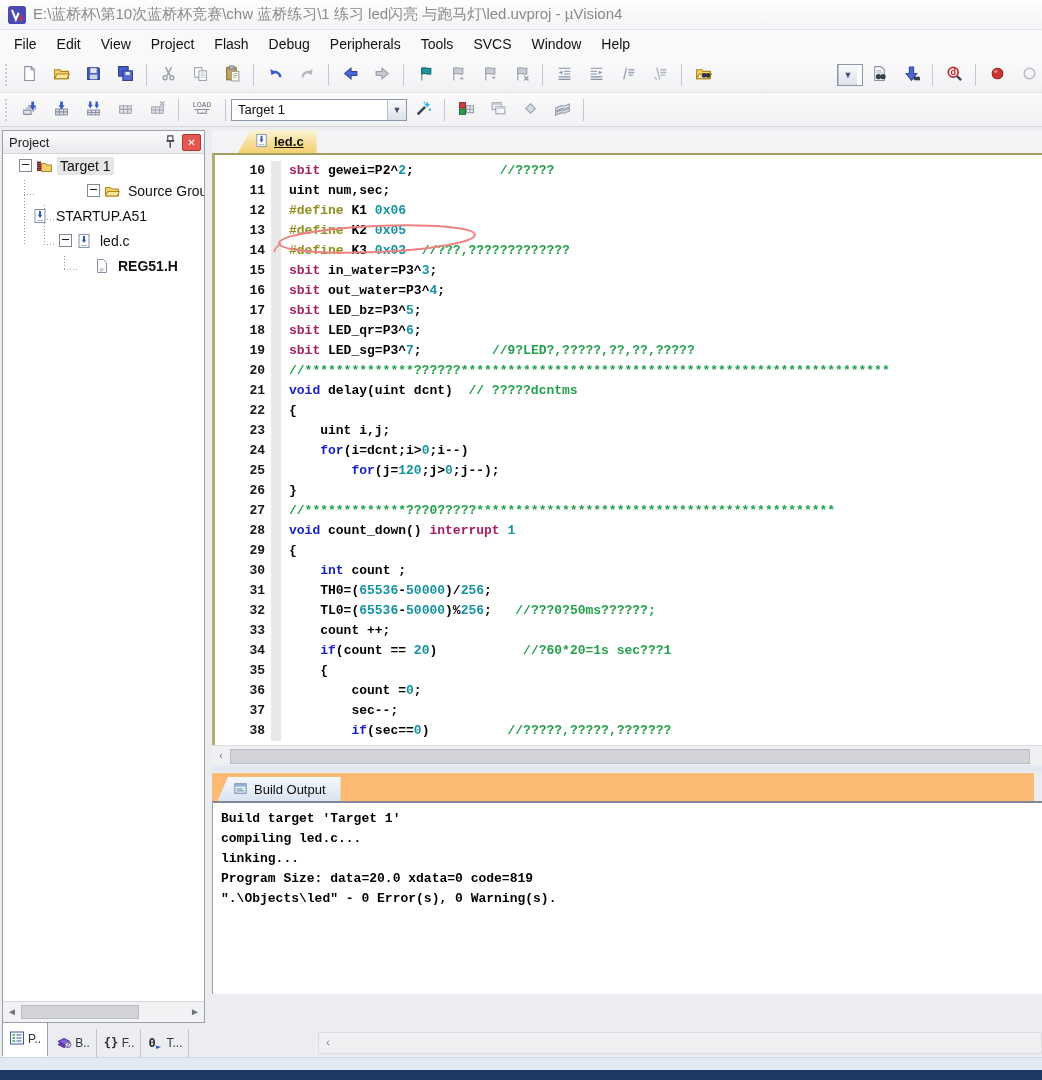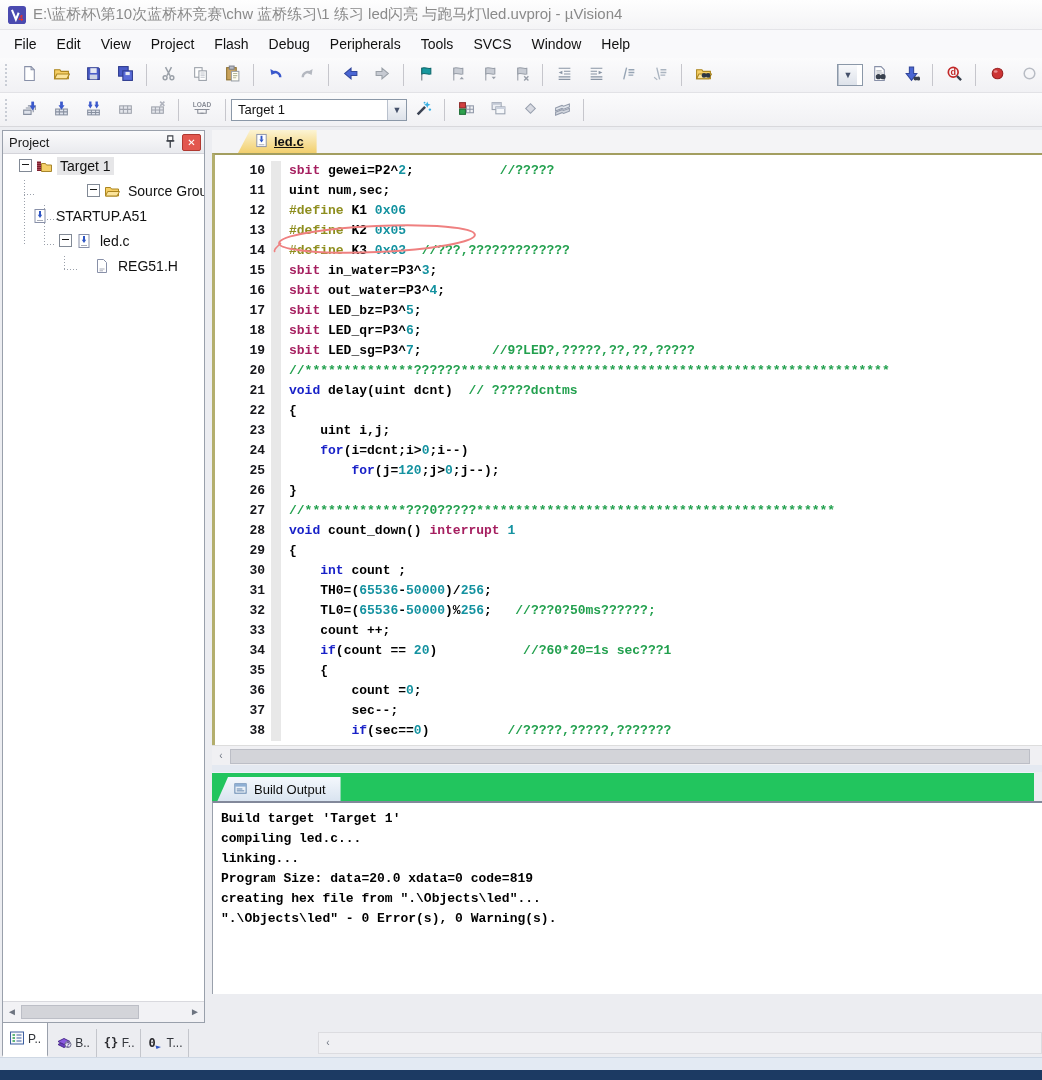--- a/index.html
+++ b/index.html
@@ -75,21 +75,21 @@
              font-family:"Liberation Mono","DejaVu Sans Mono",monospace;font-size:13px;font-weight:bold;}
   .ln{width:50px;flex:none;text-align:right;padding-right:6px;color:#16161a;}
   .lm{width:10px;flex:none;background:#e8e8e8;}
   .ct{white-space:pre;padding-left:8px;color:#000;}
   .sK{color:#1821c8}.sS{color:#a51e5f}.sN{color:#1492a0}.sP{color:#8e8e1e}.sC{color:#22a04e}.sT{color:#000}
   .annot{position:absolute;left:54px;top:64px;width:216px;height:40px;pointer-events:none;}
   .ed-hscroll{position:absolute;left:0;right:0;top:615px;height:20px;background:#f0f0f3;border-top:1px solid #ddd;
               display:flex;align-items:center;}
   .ed-hscroll .sb-thumb{flex:1;margin-right:12px;height:15px;}
   .splitter{position:absolute;left:0;right:0;top:635px;height:7px;background:#e4e9f1;}
-  .build-strip{position:absolute;left:0;right:8px;top:642px;height:29px;background:#22c55e;border-top:1px solid #eef2f8;}
+  .build-strip{position:absolute;left:0;right:8px;top:642px;height:29px;background:#fdba74;border-top:1px solid #eef2f8;}
   .bo-tab{position:absolute;left:5px;bottom:0;height:25px;padding:0 15px 0 16px;
           background:linear-gradient(#f4f8fc,#d8e3f0);clip-path:polygon(11px 0,100% 0,100% 100%,0 100%);
           display:flex;align-items:center;gap:6px;font-size:13px;color:#0c0c0c;}
   .bo-tab svg{width:15px;height:15px;}
   .bo-box{position:absolute;left:0;right:0;top:671px;height:193px;background:#fff;
           border-top:2px solid #82889a;border-left:1px solid #99a0ab;box-sizing:border-box;
           padding:6px 12px 0 8px;}
   .bo-line{height:20px;line-height:20px;white-space:pre;color:#000;
            font-family:"Liberation Mono","DejaVu Sans Mono",monospace;font-size:13px;font-weight:bold;}
   .bo-hscroll{position:absolute;left:106px;right:0;top:902px;height:20px;background:#f0f0f3;
@@ -444,21 +444,21 @@
       <div class="tree-row" style="padding-left: 56px;">
         <span class="expander"></span>
         <span class="tree-icon"><svg viewBox="0 0 16 16" width="17" height="17">
             <rect x="3" y="1.5" width="10" height="13" fill="#fff" stroke="#8890a8"></rect>
             <path d="M8 3v4.2" stroke="#2e55c4" stroke-width="2"></path>
             <path d="M5.8 6.8L8 10l2.2-3.2z" fill="#2e55c4"></path>
             <path d="M5 12.5h6" stroke="#a8acb8"></path>
           </svg></span>
         <span class="tree-label">led.c</span>
       </div>
-      <div class="tree-row" style="padding-left: 91px;">
+      <div class="tree-row" style="padding-left: 91px; font-weight: bold;">
         <span class="tree-icon"><svg viewBox="0 0 16 16" width="17" height="17">
             <path d="M3.5 1.5h6l3 3v10h-9z" fill="#fff" stroke="#8890a8"></path>
             <path d="M5.5 11h5M5.5 12.8h3.5" stroke="#a8acb8"></path>
           </svg></span>
         <span class="tree-label">REG51.H</span>
       </div>
     </div>
   <div class="pp-hscroll">
     <span class="sb-btn">◄</span>
     <span class="sb-thumb"></span>
@@ -676,21 +676,20 @@
             <path d="M4 8.5h6M4 10.5h8" stroke="#5c80aa"></path>
           </svg></span>
       <span>Build Output</span>
     </div>
   </div>
   <div class="bo-box">
       <div class="bo-line">Build target 'Target 1'</div>
       <div class="bo-line">compiling led.c...</div>
       <div class="bo-line">linking...</div>
       <div class="bo-line">Program Size: data=20.0 xdata=0 code=819</div>
-      <div class="bo-line">creating hex file from ".\Objects\led"...</div>
       <div class="bo-line">".\Objects\led" - 0 Error(s), 0 Warning(s).</div>
     </div>
   <div class="bo-hscroll">
     <span class="sb-btn">‹</span>
     <span class="sb-fill"></span>
   </div>
 </div>
 
 <div class="statusbar"></div>
 <div class="navybar"></div>

